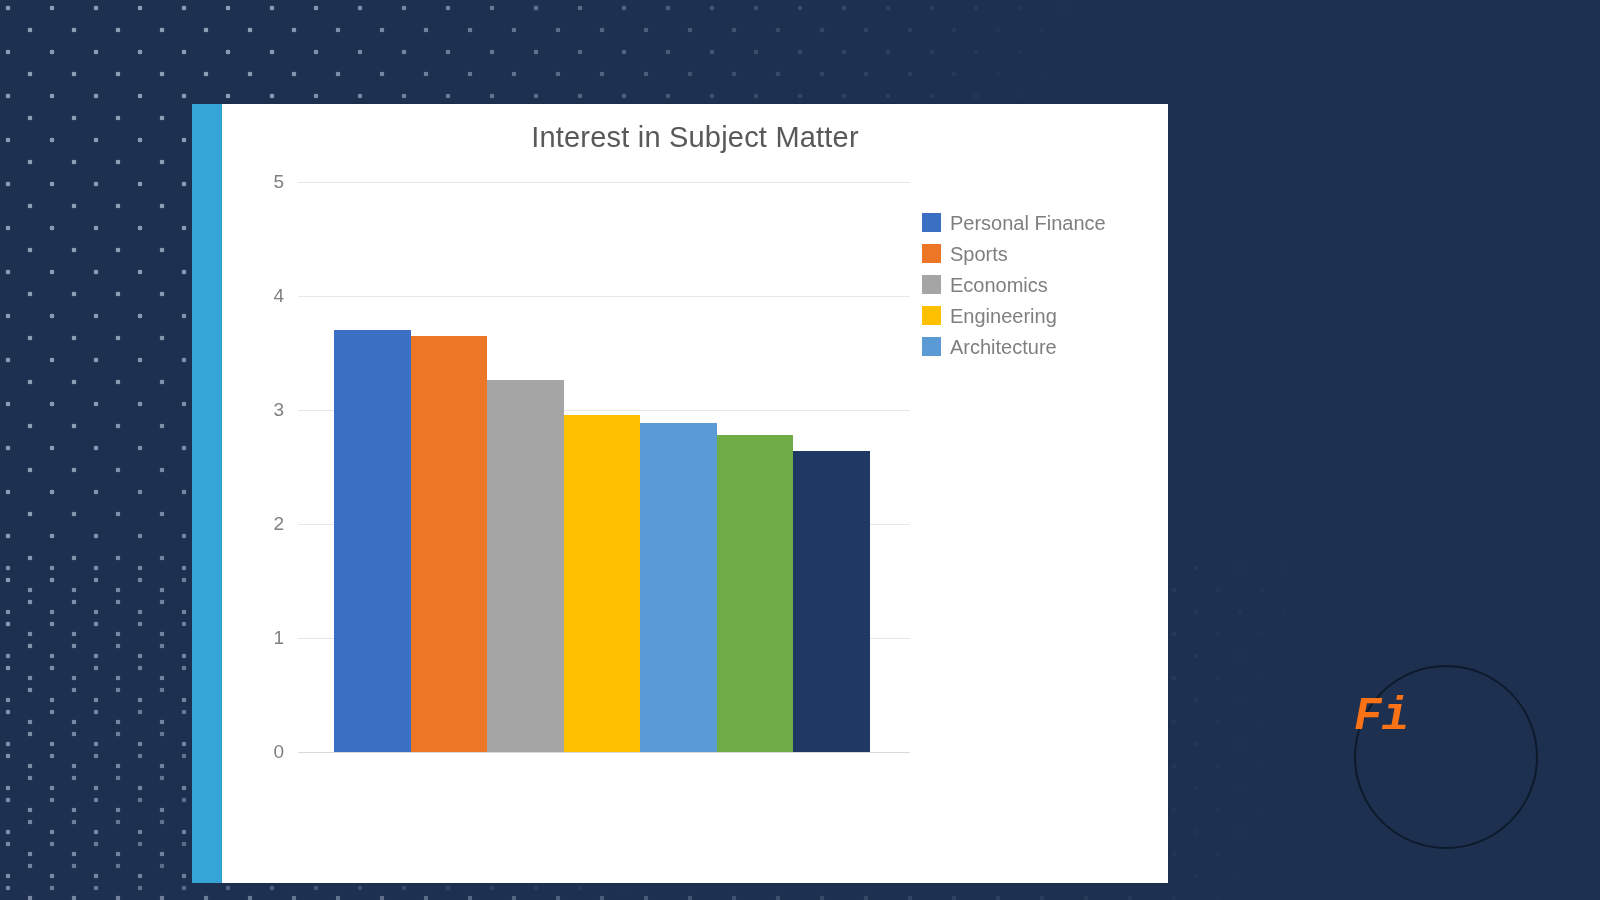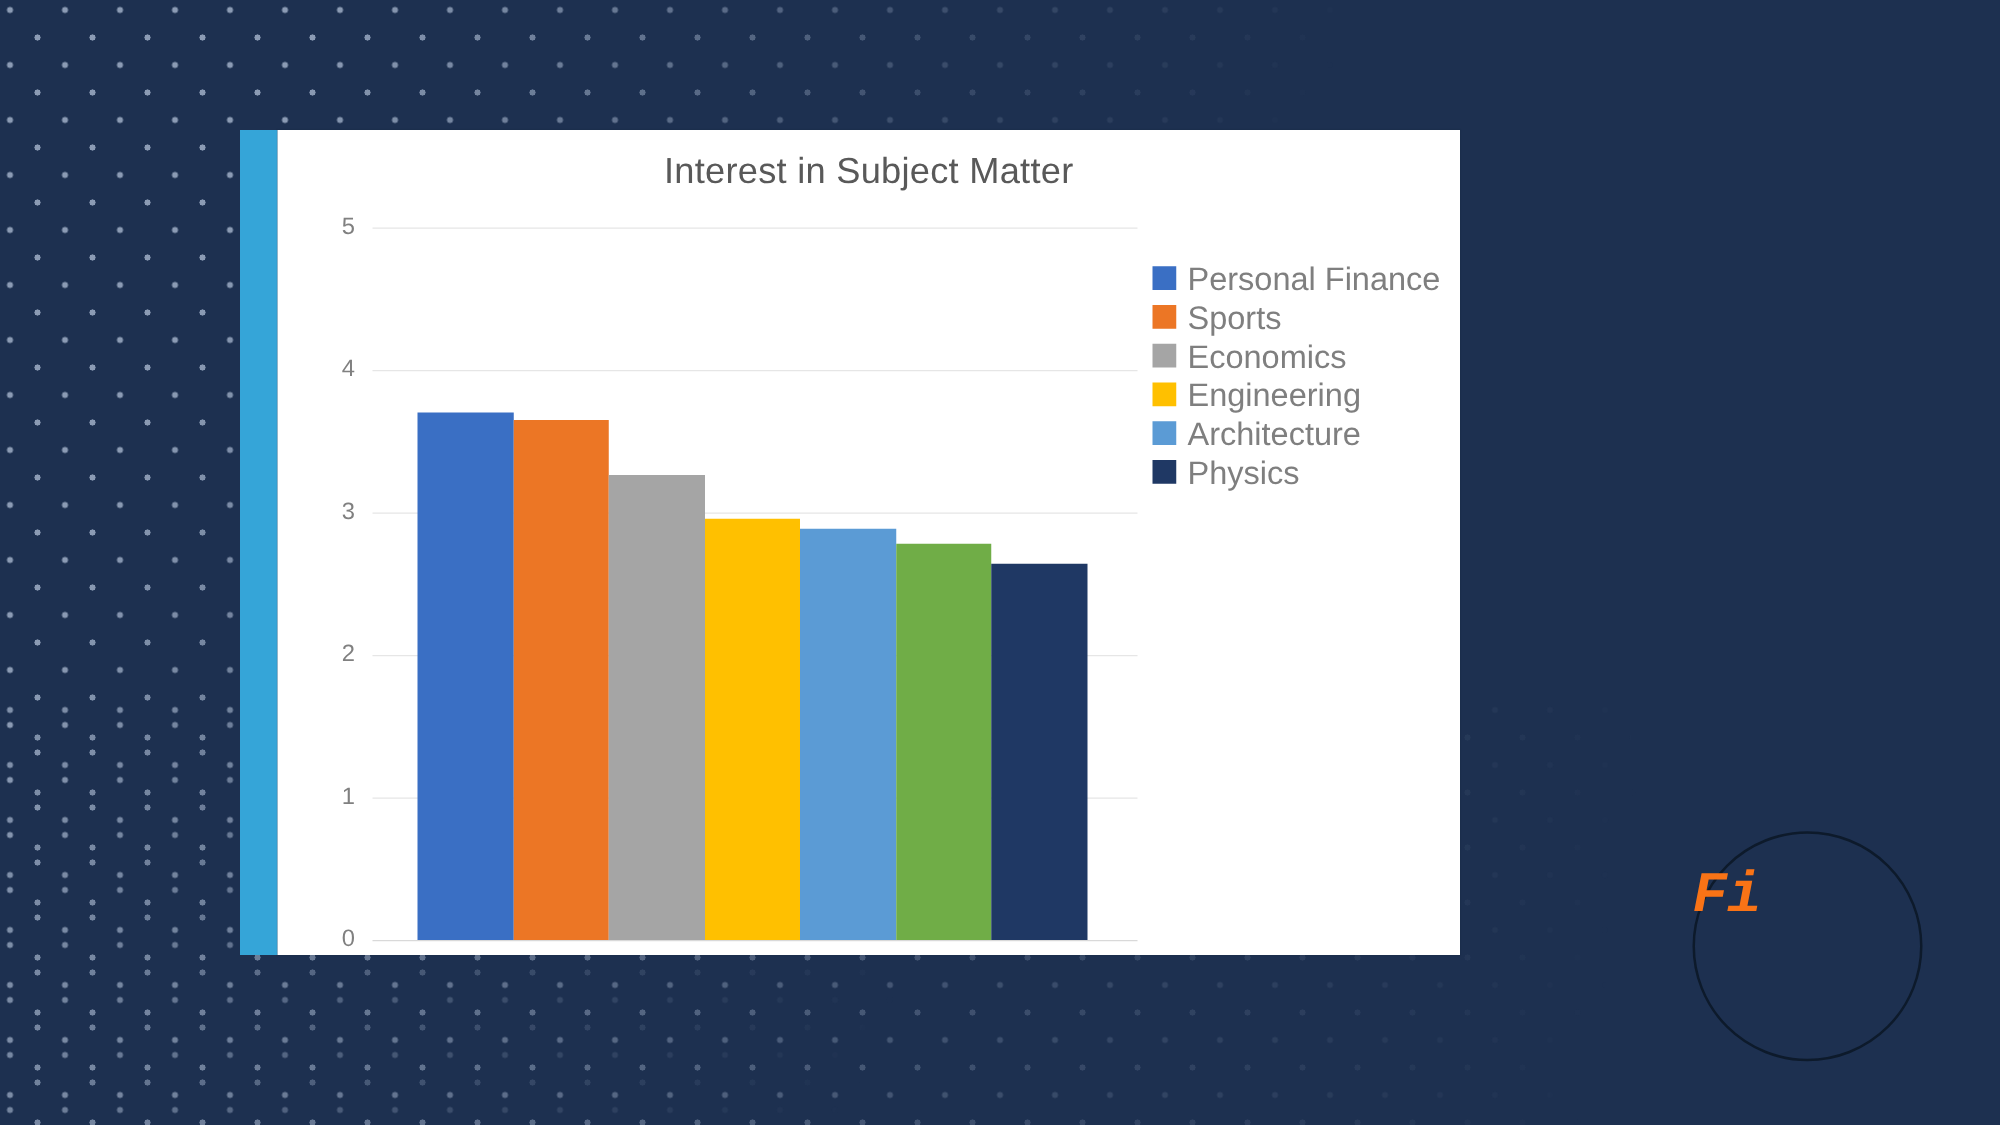--- a/index.html
+++ b/index.html
@@ -53,21 +53,21 @@
     mask-image: linear-gradient(100deg, rgba(0,0,0,0.9) 0%, rgba(0,0,0,0.55) 30%, rgba(0,0,0,0.2) 58%, rgba(0,0,0,0) 80%);
     pointer-events: none;
   }
 
   
   #chart-card {
     position: absolute;
     left: 192px;
     top: 104px;
     width: 976px;
-    height: 660px;
+    height: 779px;
     display: flex;
   }
   #accent-bar {
     width: 30px;
     height: 100%;
     background: #35a5d8;
     flex: 0 0 30px;
   }
   #chart-panel {
     flex: 1;
@@ -145,21 +145,21 @@
     margin-bottom: 3px;
   }
   .legend-swatch {
     width: 19px;
     height: 19px;
     flex: 0 0 19px;
     margin-top: 4px;
     margin-right: 9px;
   }
   .legend-label {
-    font-size: 26px;
+    font-size: 20px;
     color: #7f7f7f;
     line-height: 28px;
     font-family: "Liberation Sans", sans-serif;
   }
 
   
   #logo {
     position: absolute;
     left: 1354px;
     top: 665px;
@@ -248,24 +248,20 @@
           <span class="legend-label">Economics</span>
         </div>
         <div class="legend-item">
           <span class="legend-swatch" style="background: rgb(255, 192, 0);"></span>
           <span class="legend-label">Engineering</span>
         </div>
         <div class="legend-item">
           <span class="legend-swatch" style="background: rgb(91, 155, 213);"></span>
           <span class="legend-label">Architecture</span>
         </div>
-        <div class="legend-item">
-          <span class="legend-swatch" style="background: rgb(31, 56, 100);"></span>
-          <span class="legend-label">Physics</span>
-        </div>
       </div>
   </div>
 </div>
 
 <div id="logo">
   <div id="logo-circle"></div>
   <div id="logo-text-fi">Fi</div>
 </div>
 
 </body></html>

